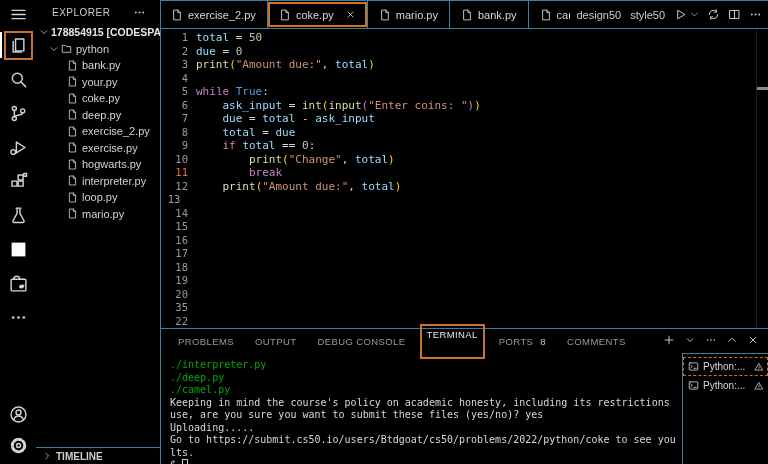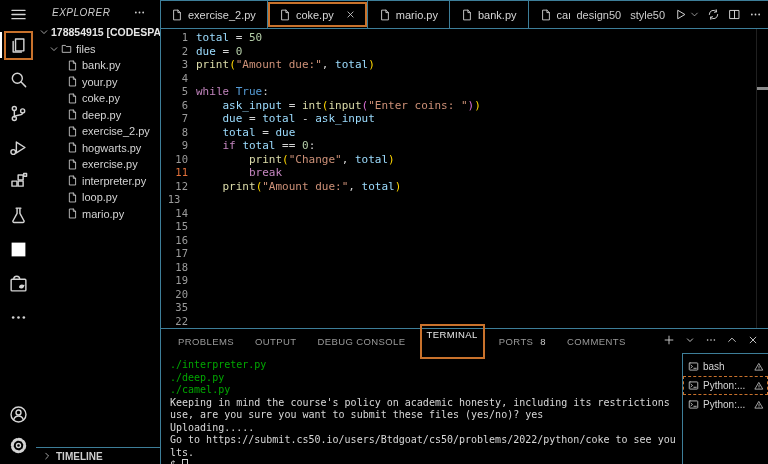--- a/index.html
+++ b/index.html
@@ -17,21 +17,21 @@
   .ab-item { position:relative; width:36px; height:34px; display:flex; align-items:center; justify-content:center; cursor:pointer; }
   .ab-item:first-child { height:28px; }
   .ab-item .icon { width:19px; height:19px; position:relative; }
   .ab-item.active::before { content:""; position:absolute; left:0; top:4px; bottom:4px; width:2px; background:#fff; }
   .ab-item.annotated .icon::after { content:""; position:absolute; inset:-5px; border:2px solid var(--ann); }
   .ab-bottom { position:absolute; left:0; bottom:2px; width:36px; }
 
   
   .sidebar { position:absolute; left:36px; top:0; width:124px; height:464px; }
   .sidebar-header { position:relative; height:24px; display:flex; align-items:center; }
-  .sidebar-title { font-size:10px; letter-spacing:.5px; color:#cccccc; padding-left:16px;font-style:italic; }
+  .sidebar-title { font-size:10px; letter-spacing:.5px; color:#cccccc; padding-left:16px; }
   .sidebar-more { position:absolute; right:14px; top:6px; width:13px; height:13px; cursor:pointer; }
   .tree { position:absolute; left:0; top:24px; right:0; }
   .tree-row { display:flex; align-items:center; height:16.5px; font-size:11px; color:#d4d4d4; cursor:pointer; white-space:nowrap; overflow:hidden; }
   .tree-row .icon { width:11px; height:11px; margin-right:4px; }
   .tree-row .chev { width:10px; height:10px; margin-right:2px; }
   .tree-root { padding-left:3px; font-weight:bold; font-size:10.5px; color:#e6e6e6; }
   .tree-folder { padding-left:13px; }
   .tree-file { padding-left:31px; }
   .sidebar-bottom { position:absolute; left:0; bottom:0; right:0; }
   .side-section { height:17px; border-top:1px solid var(--accent); display:flex; align-items:center; font-size:10px; font-weight:bold; color:#cfcfcf; padding-left:6px; cursor:pointer; }
@@ -215,21 +215,21 @@
           <span class="icon chev">
             <svg viewBox="0 0 16 16" fill="none" stroke="#d4d4d4" stroke-width="1.2" stroke-linecap="round" stroke-linejoin="round">
               <path d="M3.5 6l4.5 4.5L12.5 6"></path>
             </svg>
           </span>
           <span class="icon">
             <svg viewBox="0 0 16 16" fill="none" stroke="#d4d4d4" stroke-width="1.2" stroke-linecap="round" stroke-linejoin="round">
               <path d="M1.8 13V3.5h4.6l1.4 1.7h6.4V13z"></path>
             </svg>
           </span>
-          <span>files</span>
+          <span>python</span>
         </div>
         <div class="tree-row tree-file">
           <span class="icon">
             <svg viewBox="0 0 16 16" fill="none" stroke="#d4d4d4" stroke-width="1.2" stroke-linecap="round" stroke-linejoin="round">
               <path d="M4 1.5h5.2l3.3 3.3v9.7H4z"></path>
               <path d="M9.2 1.5v3.3h3.3"></path>
             </svg>
           </span>
           <span>bank.py</span>
         </div>
@@ -269,30 +269,30 @@
           </span>
           <span>exercise_2.py</span>
         </div>
         <div class="tree-row tree-file">
           <span class="icon">
             <svg viewBox="0 0 16 16" fill="none" stroke="#d4d4d4" stroke-width="1.2" stroke-linecap="round" stroke-linejoin="round">
               <path d="M4 1.5h5.2l3.3 3.3v9.7H4z"></path>
               <path d="M9.2 1.5v3.3h3.3"></path>
             </svg>
           </span>
+          <span>exercise.py</span>
+        </div>
+        <div class="tree-row tree-file">
+          <span class="icon">
+            <svg viewBox="0 0 16 16" fill="none" stroke="#d4d4d4" stroke-width="1.2" stroke-linecap="round" stroke-linejoin="round">
+              <path d="M4 1.5h5.2l3.3 3.3v9.7H4z"></path>
+              <path d="M9.2 1.5v3.3h3.3"></path>
+            </svg>
+          </span>
           <span>hogwarts.py</span>
-        </div>
-        <div class="tree-row tree-file">
-          <span class="icon">
-            <svg viewBox="0 0 16 16" fill="none" stroke="#d4d4d4" stroke-width="1.2" stroke-linecap="round" stroke-linejoin="round">
-              <path d="M4 1.5h5.2l3.3 3.3v9.7H4z"></path>
-              <path d="M9.2 1.5v3.3h3.3"></path>
-            </svg>
-          </span>
-          <span>exercise.py</span>
         </div>
         <div class="tree-row tree-file">
           <span class="icon">
             <svg viewBox="0 0 16 16" fill="none" stroke="#d4d4d4" stroke-width="1.2" stroke-linecap="round" stroke-linejoin="round">
               <path d="M4 1.5h5.2l3.3 3.3v9.7H4z"></path>
               <path d="M9.2 1.5v3.3h3.3"></path>
             </svg>
           </span>
           <span>interpreter.py</span>
         </div>
@@ -565,65 +565,49 @@
         <div class="term-line" style="color: rgb(0, 166, 0);">./deep.py</div>
         <div class="term-line" style="color: rgb(0, 166, 0);">./camel.py</div>
         <div class="term-line" style="color: rgb(216, 216, 216);">Keeping in mind the course's policy on academic honesty, including its restrictions on AI</div>
         <div class="term-line" style="color: rgb(216, 216, 216);">use, are you sure you want to submit these files (yes/no)? yes</div>
         <div class="term-line" style="color: rgb(216, 216, 216);">Uploading.....</div>
         <div class="term-line" style="color: rgb(216, 216, 216);">Go to https://submit.cs50.io/users/Btdgoat/cs50/problems/2022/python/coke to see your resu</div>
         <div class="term-line" style="color: rgb(216, 216, 216);">lts.</div>
         <div class="term-line" style="color: rgb(216, 216, 216);">$ <span class="cursor-block"></span></div>
       </div>
     <div class="term-list" id="term-list">
-        <div class="term-row">
+        <div class="term-row annotated">
           <span class="icon term">
             <svg viewBox="0 0 16 16" fill="none" stroke="#d4d4d4" stroke-width="1.2" stroke-linecap="round" stroke-linejoin="round">
               <rect x="1.8" y="2.8" width="12.4" height="10.4" rx="1"></rect>
               <path d="M4.2 6l2.3 2-2.3 2M8.5 10.6h3.5"></path>
             </svg>
           </span>
-          <span class="label">bash</span>
+          <span class="label">Python:...</span>
           <span class="icon warn">
             <svg viewBox="0 0 16 16" fill="none" stroke="#d4d4d4" stroke-width="1.2" stroke-linecap="round" stroke-linejoin="round">
               <path d="M8 2.8L14 13H2z"></path>
               <path d="M8 6.6v3.2"></path>
               <circle cx="8" cy="11.4" r="0.6" fill="#d4d4d4" stroke="none"></circle>
             </svg>
           </span>
         </div>
-        <div class="term-row annotated">
+        <div class="term-row">
           <span class="icon term">
             <svg viewBox="0 0 16 16" fill="none" stroke="#d4d4d4" stroke-width="1.2" stroke-linecap="round" stroke-linejoin="round">
               <rect x="1.8" y="2.8" width="12.4" height="10.4" rx="1"></rect>
               <path d="M4.2 6l2.3 2-2.3 2M8.5 10.6h3.5"></path>
             </svg>
           </span>
           <span class="label">Python:...</span>
           <span class="icon warn">
             <svg viewBox="0 0 16 16" fill="none" stroke="#d4d4d4" stroke-width="1.2" stroke-linecap="round" stroke-linejoin="round">
               <path d="M8 2.8L14 13H2z"></path>
               <path d="M8 6.6v3.2"></path>
               <circle cx="8" cy="11.4" r="0.6" fill="#d4d4d4" stroke="none"></circle>
             </svg>
           </span>
         </div>
-        <div class="term-row">
-          <span class="icon term">
-            <svg viewBox="0 0 16 16" fill="none" stroke="#d4d4d4" stroke-width="1.2" stroke-linecap="round" stroke-linejoin="round">
-              <rect x="1.8" y="2.8" width="12.4" height="10.4" rx="1"></rect>
-              <path d="M4.2 6l2.3 2-2.3 2M8.5 10.6h3.5"></path>
-            </svg>
-          </span>
-          <span class="label">Python:...</span>
-          <span class="icon warn">
-            <svg viewBox="0 0 16 16" fill="none" stroke="#d4d4d4" stroke-width="1.2" stroke-linecap="round" stroke-linejoin="round">
-              <path d="M8 2.8L14 13H2z"></path>
-              <path d="M8 6.6v3.2"></path>
-              <circle cx="8" cy="11.4" r="0.6" fill="#d4d4d4" stroke="none"></circle>
-            </svg>
-          </span>
-        </div>
       </div>
   </div>
 
   <div class="v-divider"></div>
 </div>
 
 </body></html>

